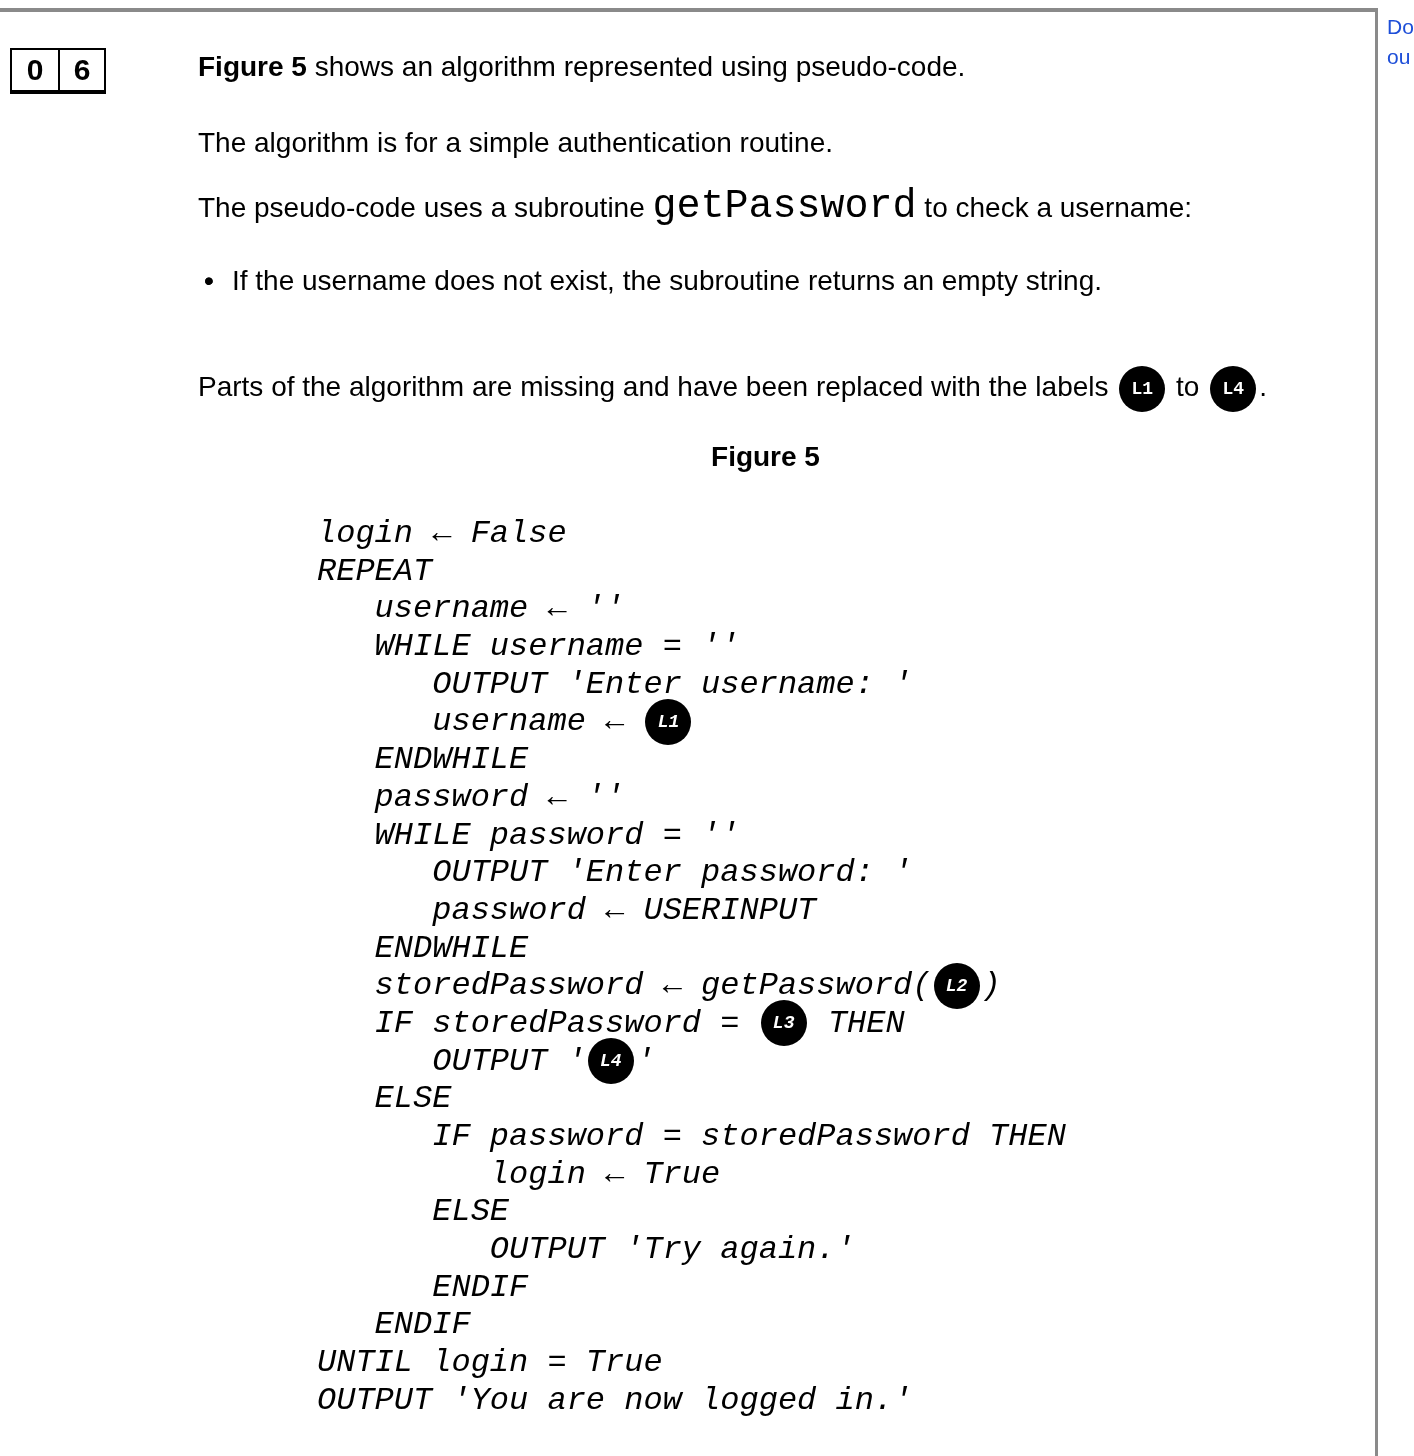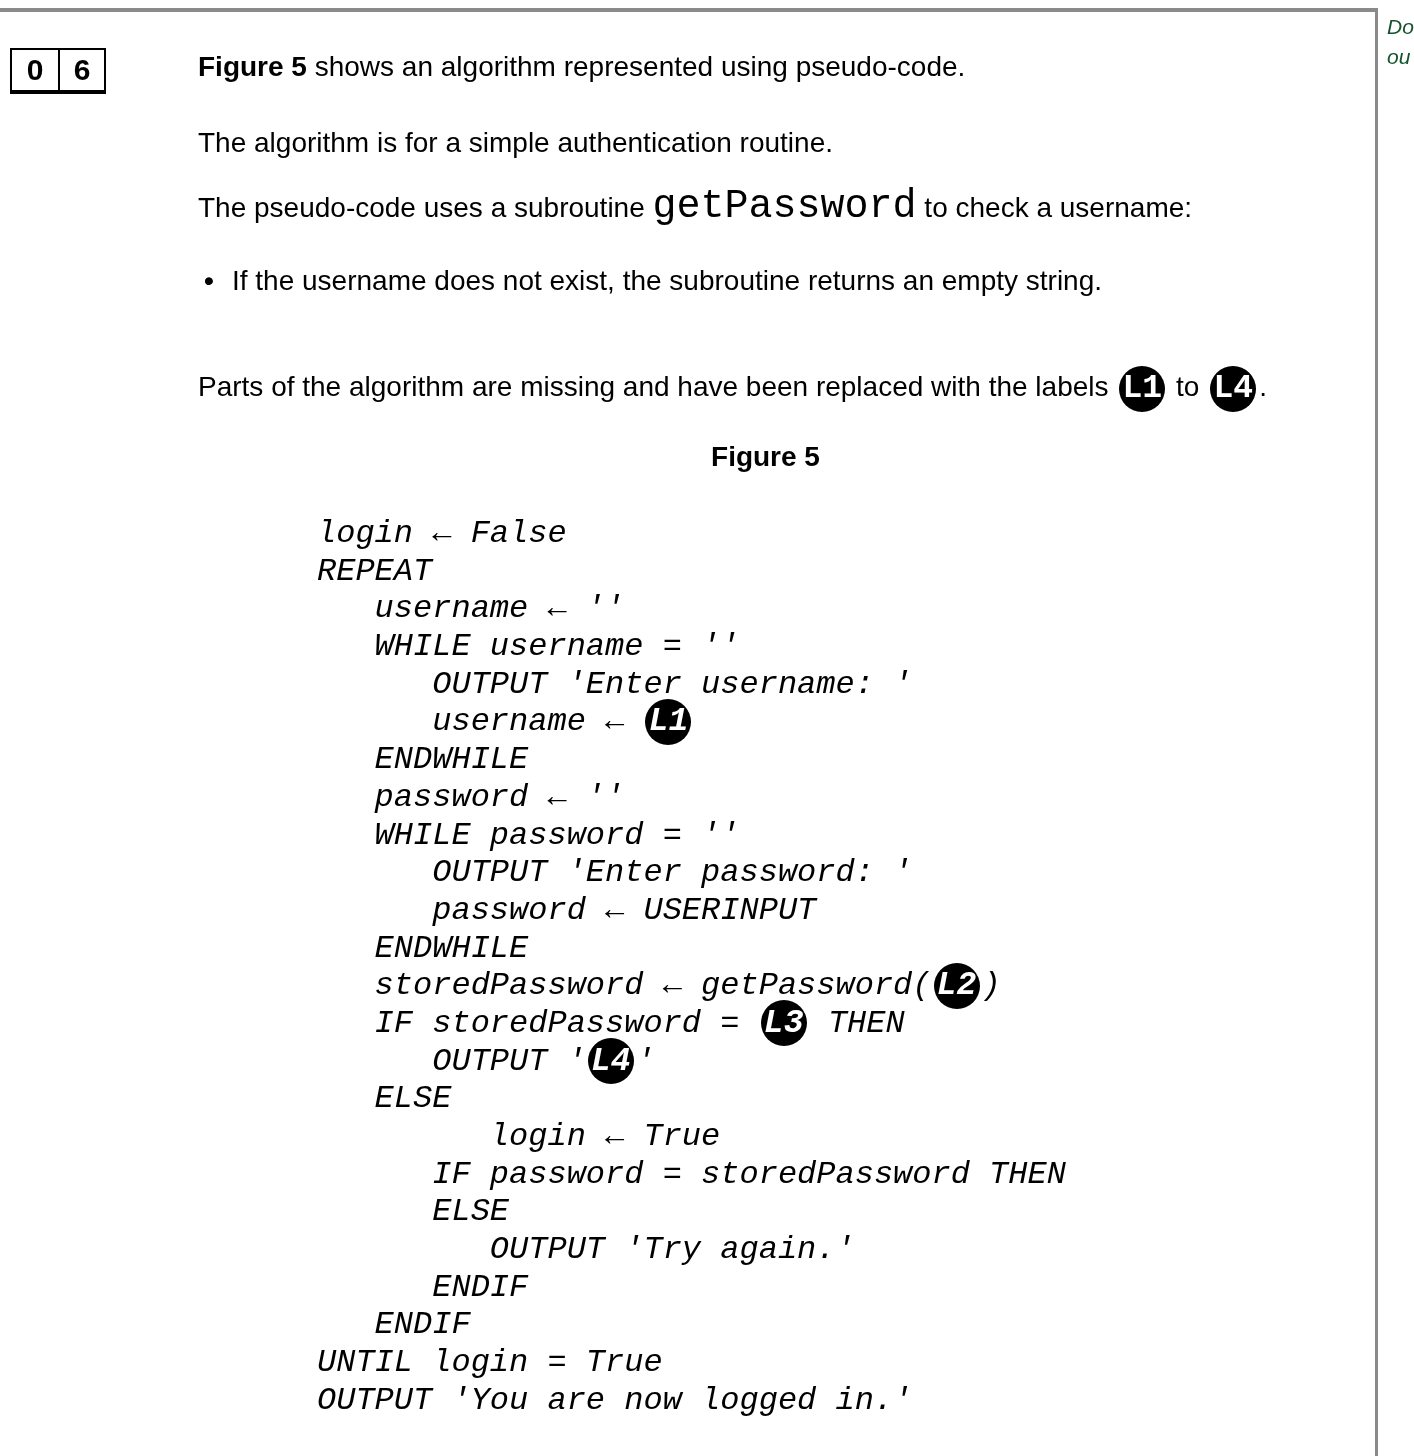--- a/index.html
+++ b/index.html
@@ -16,23 +16,22 @@
     width: 1378px; height: 4px;
     background: #8a8a8a;
   }
   .rule-right {
     position: absolute; left: 1375px; top: 8px;
     width: 3px; height: 1448px;
     background: #8a8a8a;
   }
   .margin-note {
     position: absolute; left: 1387px; top: 12px;
-    font-style: italic;
     font-size: 21px; line-height: 30px;
-    color: #14532d;
+    color: #1d4ed8;
     white-space: nowrap;
   }
   .qbox {
     position: absolute; left: 10px; top: 48px;
     display: flex;
     border: 2px solid #000;
     border-bottom-width: 4px;
     background: #fff;
   }
   .qbox .digit {
@@ -85,21 +84,21 @@
     font-style: italic;
   }
   .arrow { font-weight: bold; }
   .chip {
     display: inline-flex;
     align-items: center; justify-content: center;
     width: 46px; height: 46px;
     border-radius: 50%;
     background: #000000; color: #ffffff;
     font-family: "Liberation Mono", "DejaVu Sans Mono", monospace;
-    font-size: 33px; font-weight: bold;
+    font-size: 18px; font-weight: bold;
     vertical-align: middle;
     margin: -12px 2px;
     line-height: 1;
   }
   .para .chip { margin: -10px 3px; }
 </style>
 </head>
 <body>
 
 <div class="rule-top"></div>
@@ -140,21 +139,21 @@
     <div class="code-line">   ENDWHILE</div>
     <div class="code-line">   password <span class="arrow">←</span> ''</div>
     <div class="code-line">   WHILE password = ''</div>
     <div class="code-line">      OUTPUT 'Enter password: '</div>
     <div class="code-line">      password <span class="arrow">←</span> USERINPUT</div>
     <div class="code-line">   ENDWHILE</div>
     <div class="code-line">   storedPassword <span class="arrow">←</span> getPassword(<span class="chip">L2</span>)</div>
     <div class="code-line">   IF storedPassword = <span class="chip">L3</span> THEN</div>
     <div class="code-line">      OUTPUT '<span class="chip">L4</span>'</div>
     <div class="code-line">   ELSE</div>
+    <div class="code-line">      IF password = storedPassword THEN</div>
     <div class="code-line">         login <span class="arrow">←</span> True</div>
-    <div class="code-line">      IF password = storedPassword THEN</div>
     <div class="code-line">      ELSE</div>
     <div class="code-line">         OUTPUT 'Try again.'</div>
     <div class="code-line">      ENDIF</div>
     <div class="code-line">   ENDIF</div>
     <div class="code-line">UNTIL login = True</div>
     <div class="code-line">OUTPUT 'You are now logged in.'</div>
   </div>
 
 </body></html>

